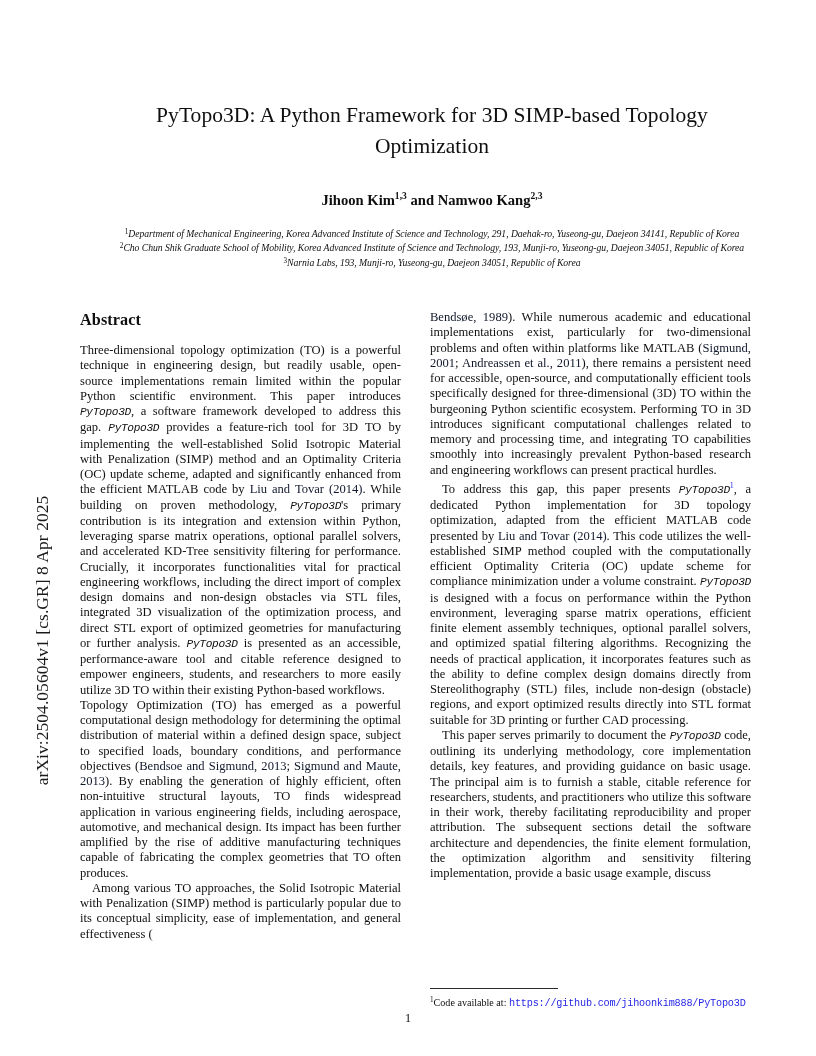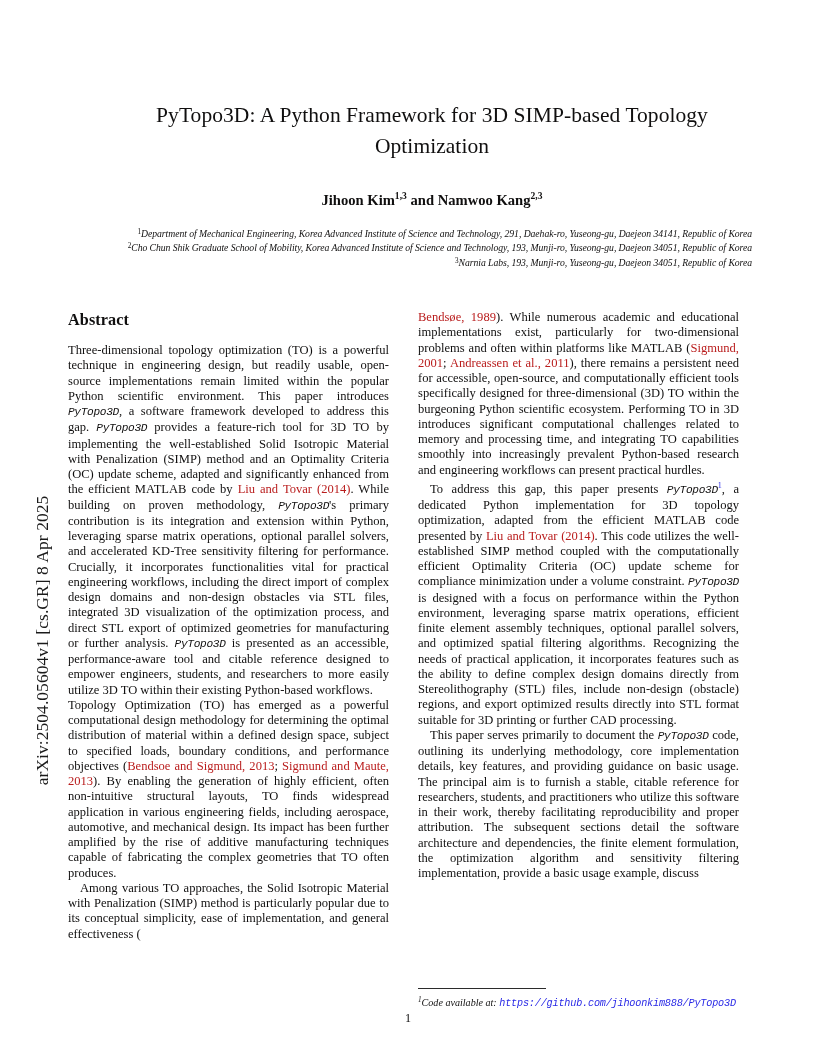--- a/index.html
+++ b/index.html
@@ -60,31 +60,31 @@
   }
   #authors sup { font-size: 9.6px; }
 
   #affiliations {
     margin-top: 16px;
     font-style: italic;
     font-size: 9.7px;
     line-height: 13.4px;
     letter-spacing: -0.05px;
   }
-  #affiliations .aff { margin: 0; text-align: right; }
+  #affiliations .aff { margin: 0; }
   #affiliations sup {
     font-style: normal;
     font-size: 7.2px;
     vertical-align: 3px;
   }
 
   
   #columns {
     position: absolute;
-    left: 68px;
+    left: 80px;
     top: 310px;
     width: 672px;
     height: 700px;
     display: flex;
     gap: 29px;
   }
   .col {
     width: 321px;
     position: relative;
   }
@@ -104,40 +104,39 @@
     line-height: 20px;
     letter-spacing: 0.1px;
   }
   #abstract-heading { margin-bottom: 13px; }
   #intro-heading {
     margin-top: 27px;
     margin-bottom: 13px;
   }
   #intro-heading .num { margin-right: 13px; }
 
-  .cite { color: #b91c1c; }
+  .cite { color: #0f172a; }
   .mono {
     font-family: "Liberation Mono", "DejaVu Sans Mono", monospace;
     font-size: 11.2px;
     letter-spacing: -0.35px;
     font-style: italic;
   }
   sup.fnmark {
     font-size: 8px;
     color: #2727e6;
     vertical-align: 5px;
   }
 
   
   #footnote-wrap {
     position: absolute;
     left: 0;
     bottom: 0;
     width: 100%;
-    font-style: italic;
   }
   #footnote-rule {
     width: 128px;
     height: 1px;
     background: #2b2b2b;
     margin-bottom: 5px;
   }
   #footnote-text {
     font-size: 10.1px;
     line-height: 13.6px;

